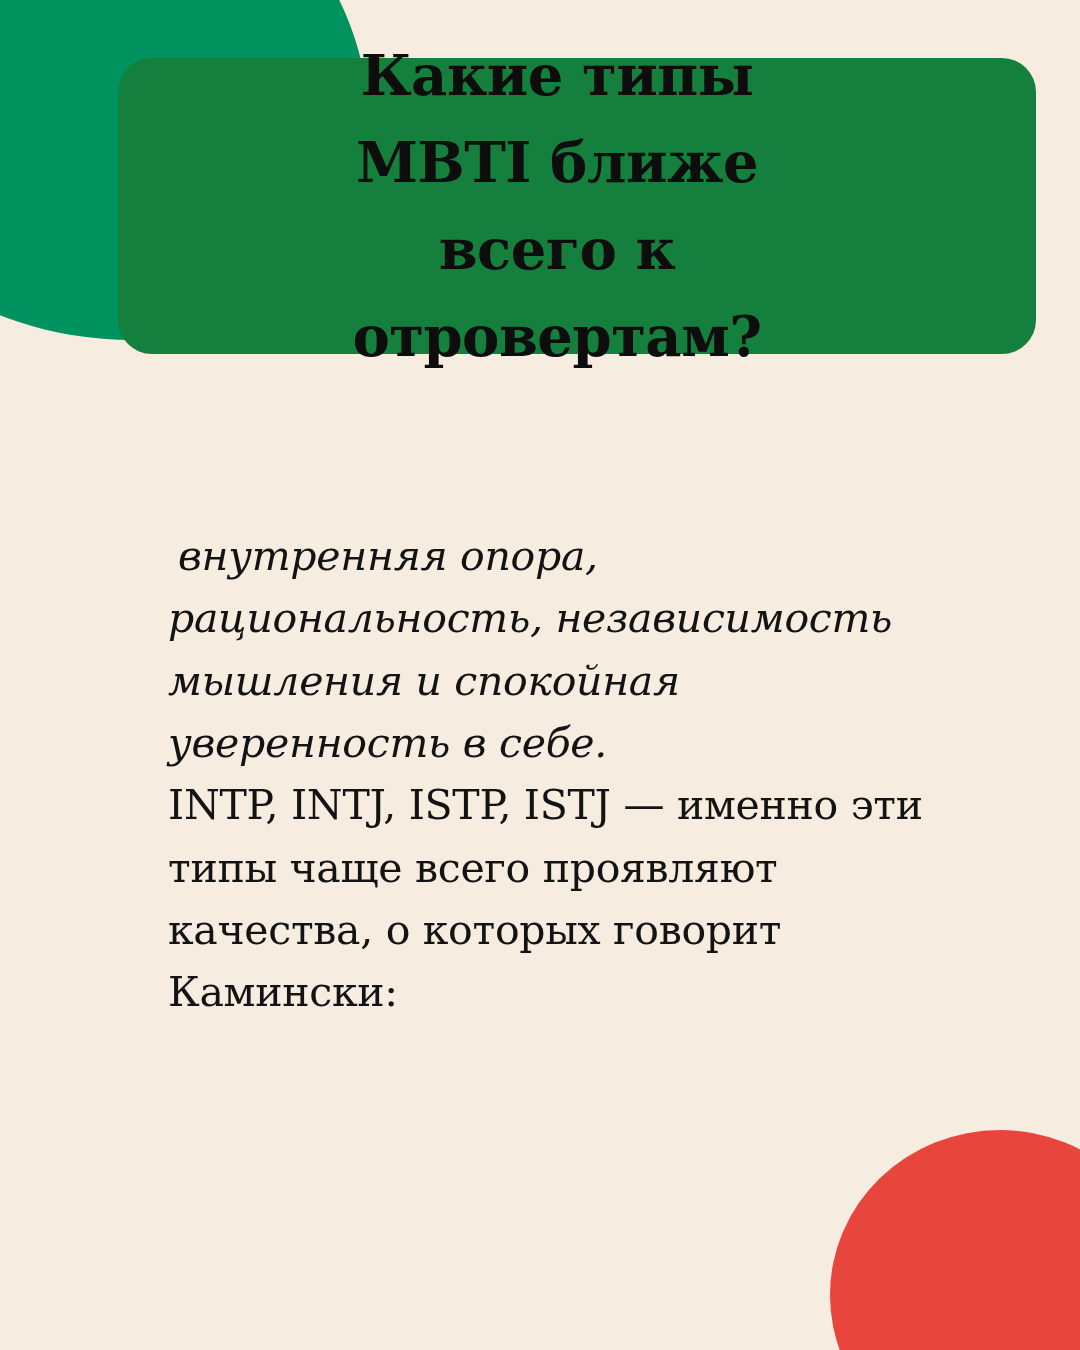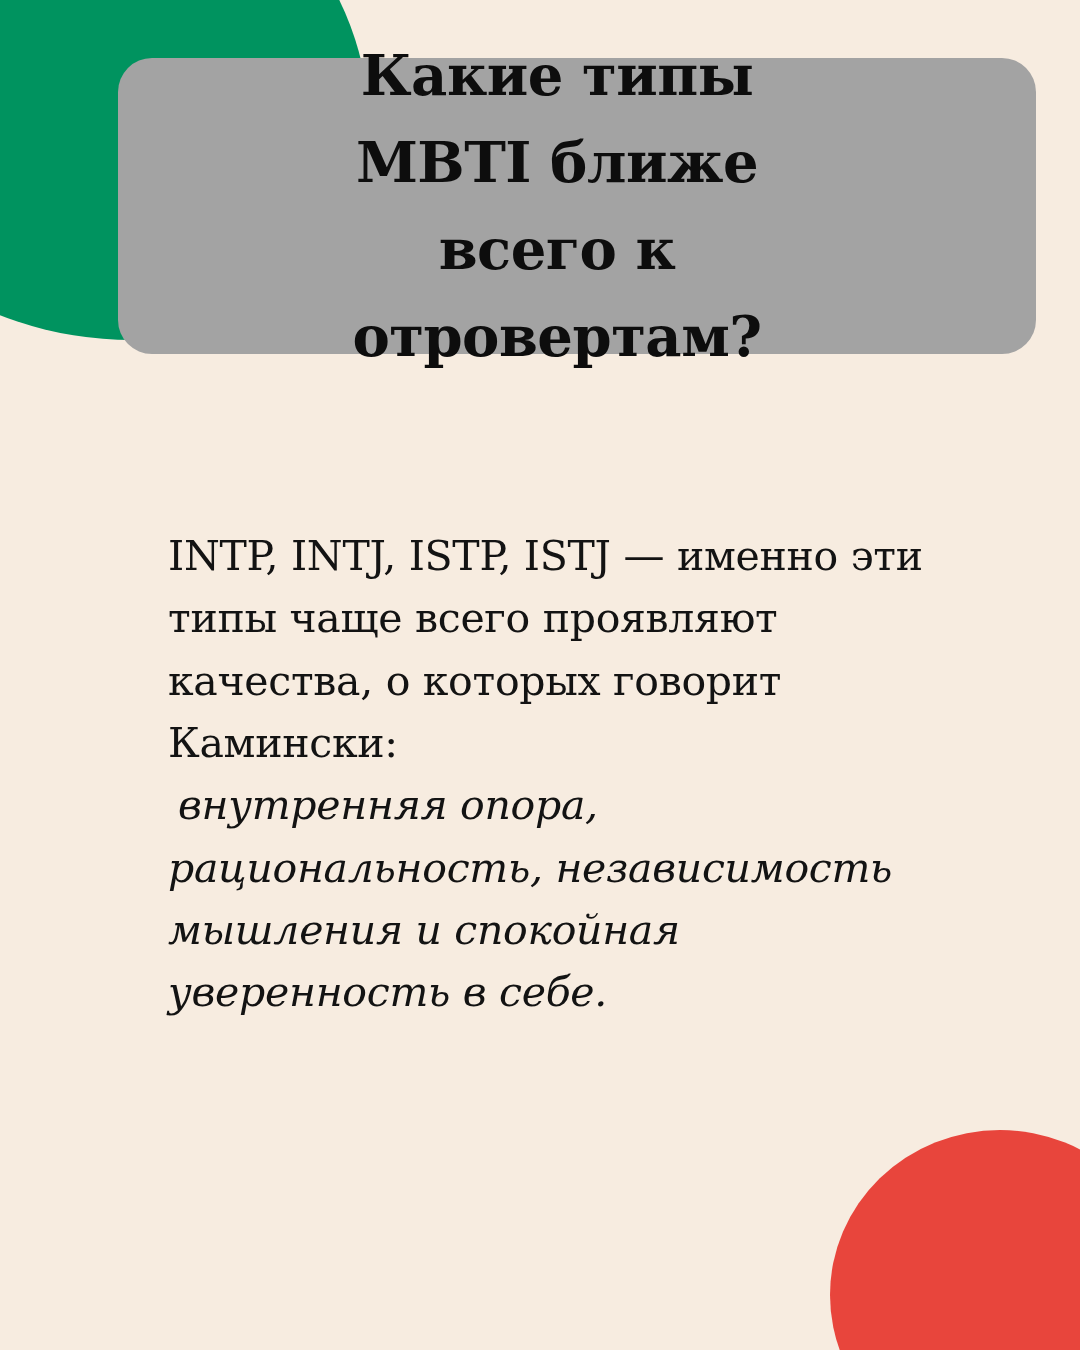--- a/index.html
+++ b/index.html
@@ -44,21 +44,21 @@
     z-index: 1;
   }
 
   
   .header-card {
     position: absolute;
     left: 118px;
     top: 58px;
     width: 918px;
     height: 296px;
-    background: #a3a3a3;
+    background: #15803d;
     border-radius: 34px;
     z-index: 2;
     display: flex;
     align-items: center;
     justify-content: center;
   }
 
   .header-title {
     width: 560px;
     margin: 0;
@@ -101,17 +101,17 @@
 <div class="canvas">
 
   <div class="green-blob"></div>
   <div class="red-blob"></div>
 
   <div class="header-card">
     <h1 class="header-title">Какие типы MBTI ближе всего к отровертам?</h1>
   </div>
 
   <div class="body-block">
+    <p class="para italic">внутренняя опора, рациональность, независимость мышления и спокойная уверенность в себе.</p>
     <p class="para">INTP, INTJ, ISTP, ISTJ — именно эти типы чаще всего проявляют качества, о которых говорит Камински:</p>
-    <p class="para italic">внутренняя опора, рациональность, независимость мышления и спокойная уверенность в себе.</p>
   </div>
 
 </div>
 
 </body></html>

